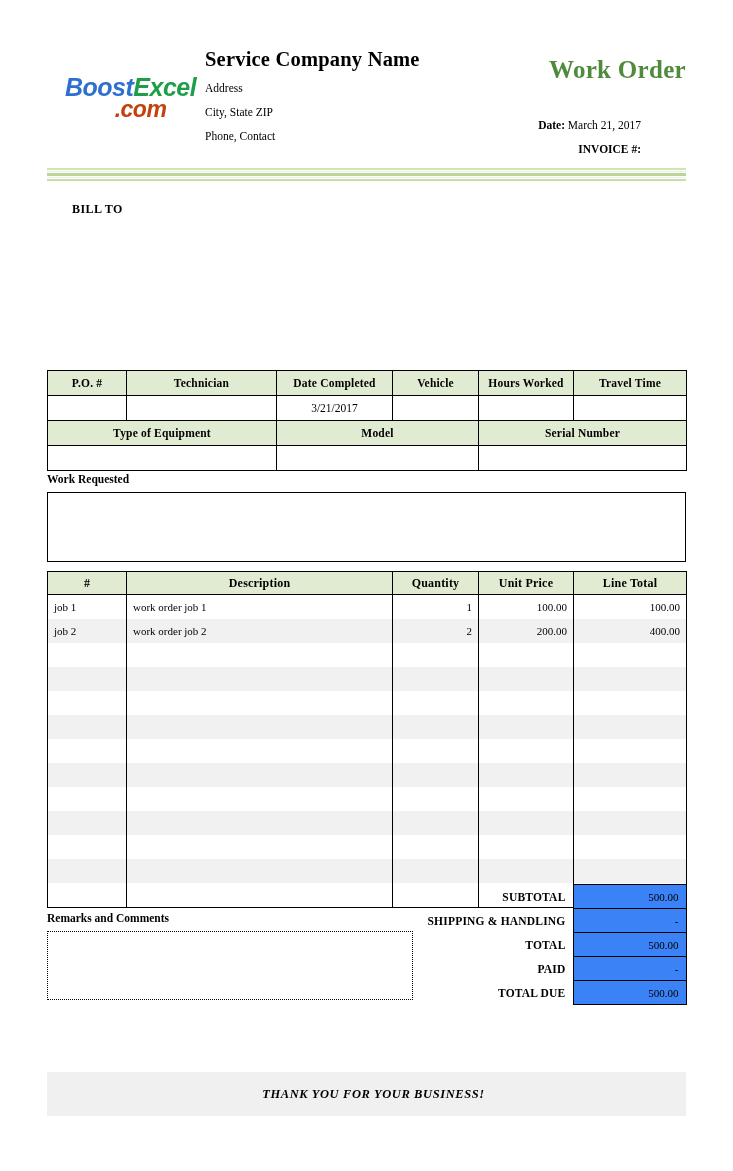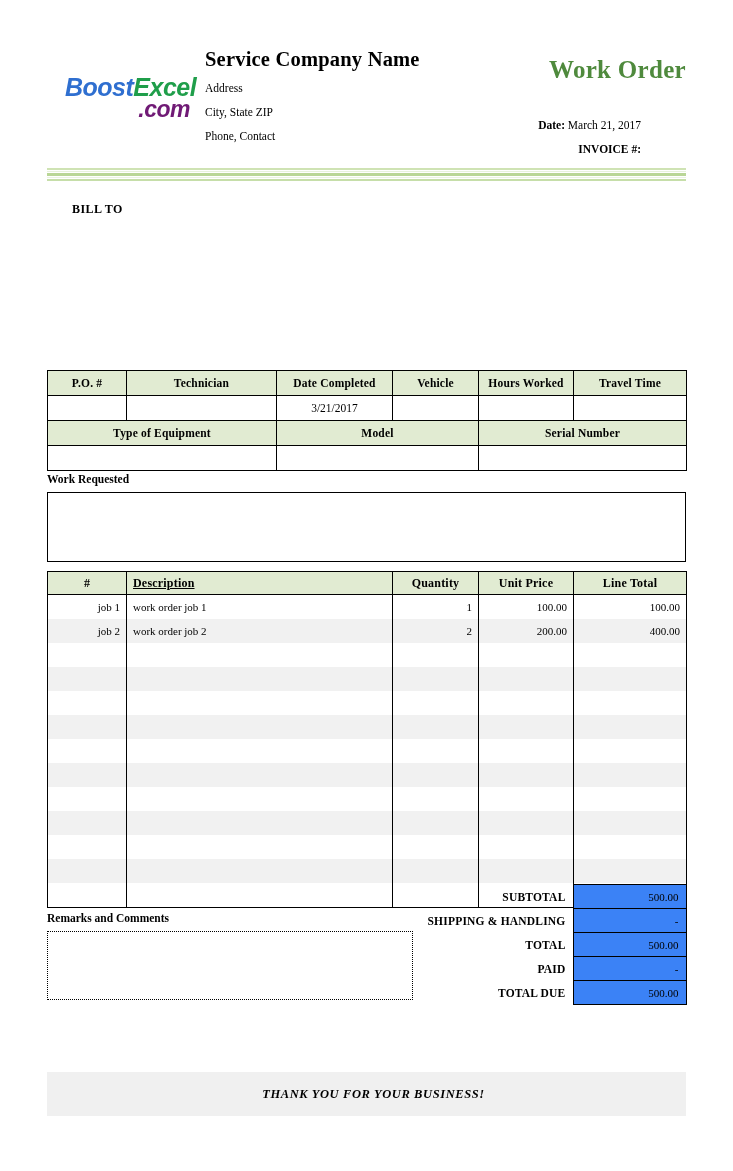--- a/index.html
+++ b/index.html
@@ -41,24 +41,24 @@
     font-family: "Liberation Sans", sans-serif;
     font-weight: bold;
     letter-spacing: -0.5px;
     font-style: italic;
   }
   .logo-line1 { font-size: 25px; }
   .logo-boost { color: #2f6fd0; }
   .logo-excel { color: #1f9e4a; }
   .logo-line2 {
     font-size: 23px;
-    color: #701a75;
+    color: #c2410c;
     margin-top: 1px;
     margin-left: 26px;
-    text-align: right;
+    text-align: center;
   }
 
   .company-block {
     position: absolute;
     left: 158px;
     top: 0;
     width: 290px;
   }
   .company-name {
     font-size: 20.5px;
@@ -180,37 +180,37 @@
   .items th {
     background: #e1ebd2;
     border: 1px solid #000000;
     font-size: 12px;
     font-weight: bold;
     height: 22px;
     padding: 0 6px;
     letter-spacing: 0.2px;
   }
   .items th.c-num   { text-align: center; }
-  .items th.c-desc  { text-align: left; text-decoration: underline; }
+  .items th.c-desc  { text-align: center; }
   .items th.c-qty,
   .items th.c-price,
   .items th.c-total { text-align: center; }
 
   .items td {
     font-size: 11px;
     height: 24px;
     padding: 0 6px;
     border-left: 1px solid #000000;
     border-right: 1px solid #000000;
     border-top: none;
     border-bottom: none;
   }
   .items tr.odd td  { background: #ffffff; }
   .items tr.even td { background: #f1f1f1; }
-  .items td.c-num   { text-align: right; }
+  .items td.c-num   { text-align: left; }
   .items td.c-desc  { text-align: left; }
   .items td.c-qty,
   .items td.c-price,
   .items td.c-total { text-align: right; }
   .items tr.last td { border-bottom: 1px solid #000000; }
 
   
   .totals {
     position: absolute;
     left: 393px;

